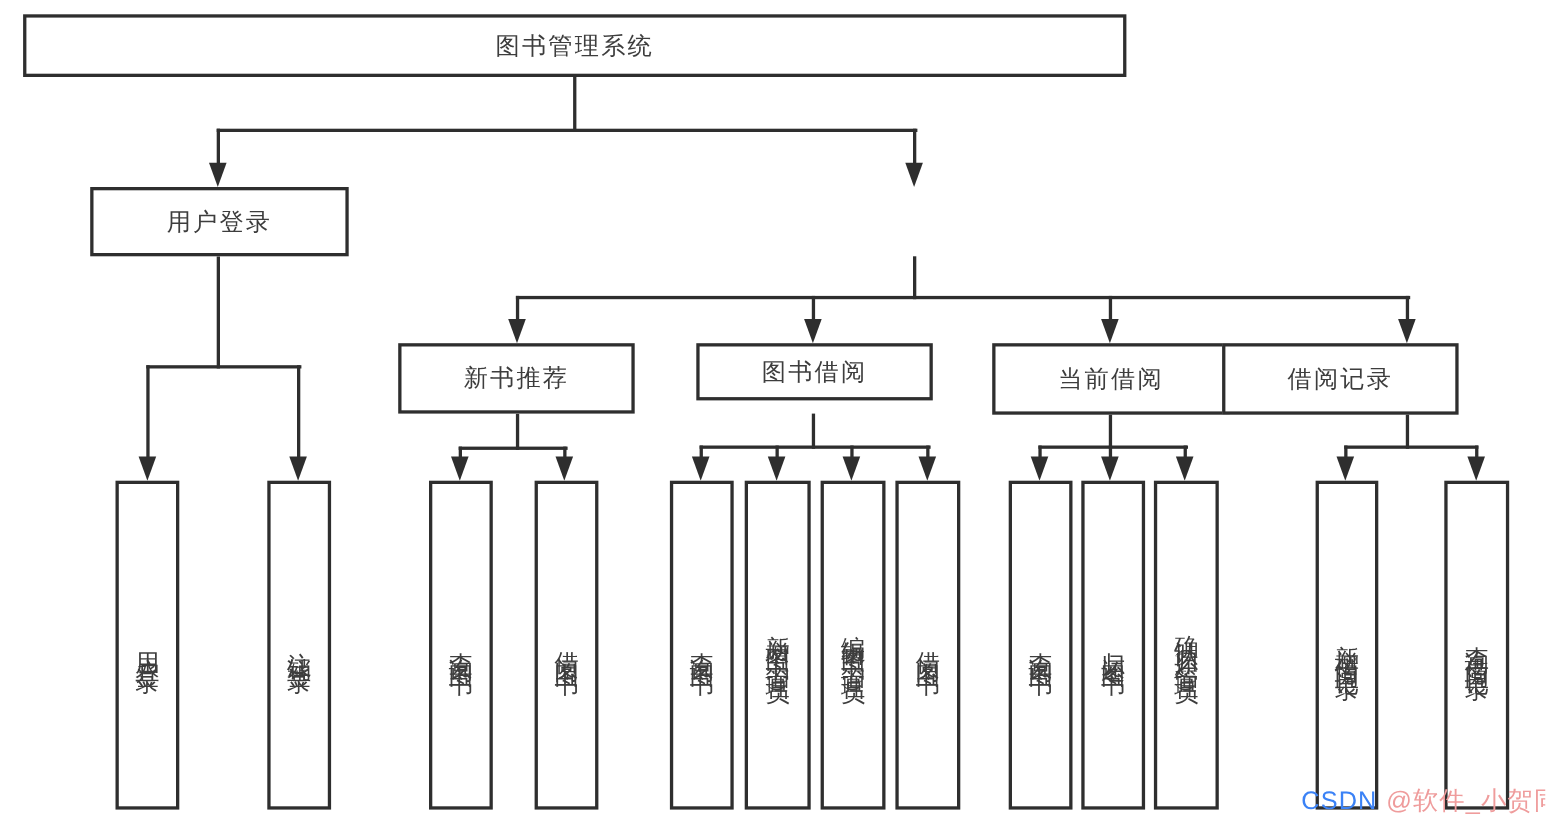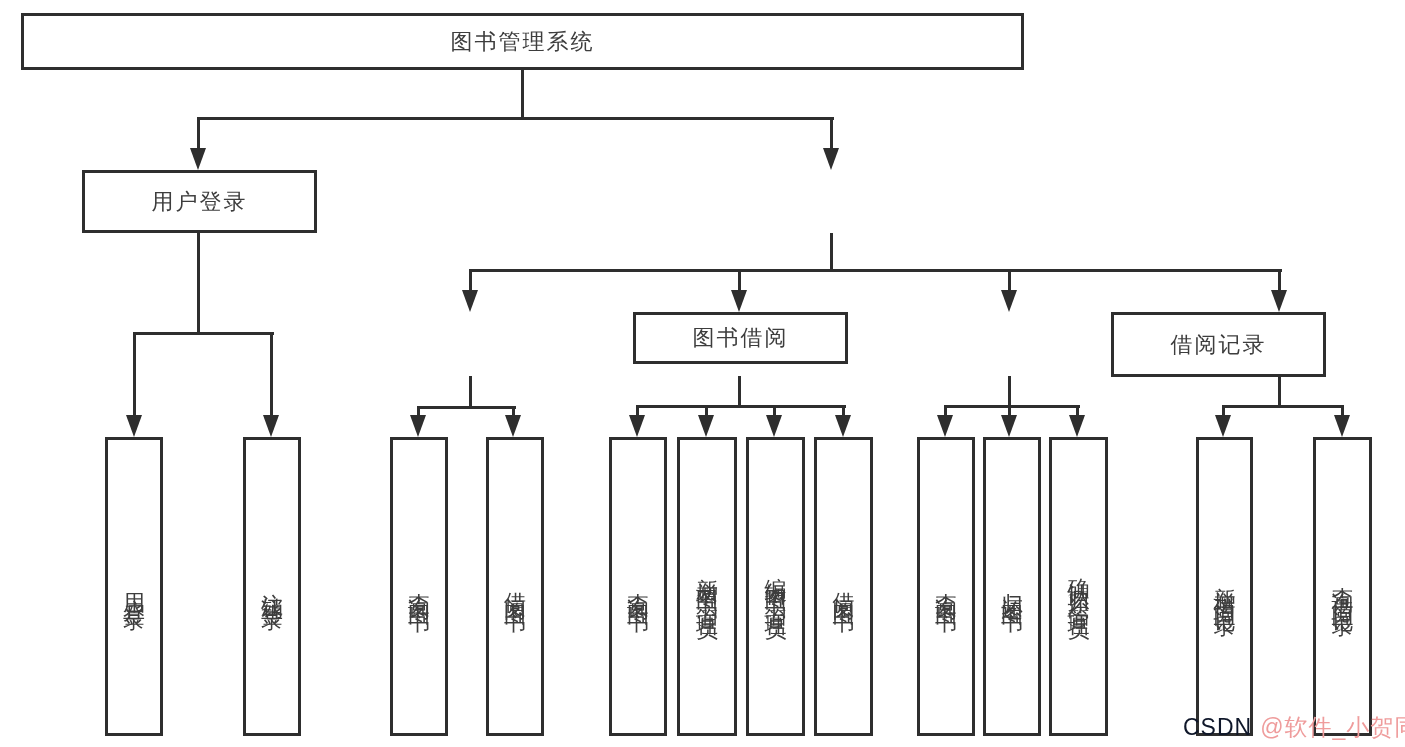--- a/index.html
+++ b/index.html
@@ -62,21 +62,21 @@
   }
   .watermark {
     position: absolute;
     left: 1183px;
     top: 712px;
     font-size: 23px;
     white-space: nowrap;
     z-index: 5;
     letter-spacing: 1px;
   }
-  .wm-brand { color: #0f172a; margin-right: 8px; }
+  .wm-brand { color: #3b82f6; margin-right: 8px; }
   .wm-author { color: #ef9c9c; }
 </style>
 </head>
 <body>
 
 <div class="canvas">
 
   <div class="hbox" style="left:21px;top:13px;width:1003px;height:57px">
     <span>图书管理系统</span>
   </div>
@@ -103,22 +103,28 @@
   <div class="hline" style="left:469px;top:269px;width:813px"></div>
   <div class="vline" style="left:469px;top:269px;height:23px"></div>
   <div class="arrow" style="left:462px;top:290px"></div>
   <div class="vline" style="left:738px;top:269px;height:23px"></div>
   <div class="arrow" style="left:731px;top:290px"></div>
   <div class="vline" style="left:1008px;top:269px;height:23px"></div>
   <div class="arrow" style="left:1001px;top:290px"></div>
   <div class="vline" style="left:1278px;top:269px;height:23px"></div>
   <div class="arrow" style="left:1271px;top:290px"></div>
 
+  <div class="hbox" style="left:362px;top:312px;width:215px;height:64px">
+    <span>新书推荐</span>
+  </div>
   <div class="hbox" style="left:633px;top:312px;width:215px;height:52px">
     <span>图书借阅</span>
+  </div>
+  <div class="hbox" style="left:902px;top:312px;width:216px;height:65px">
+    <span>当前借阅</span>
   </div>
   <div class="hbox" style="left:1111px;top:312px;width:215px;height:65px">
     <span>借阅记录</span>
   </div>
 
   <div class="vline" style="left:469px;top:376px;height:33px"></div>
   <div class="hline" style="left:417px;top:406px;width:99px"></div>
   <div class="vline" style="left:417px;top:406px;height:11px"></div>
   <div class="arrow" style="left:410px;top:415px"></div>
   <div class="vline" style="left:512px;top:406px;height:11px"></div>

